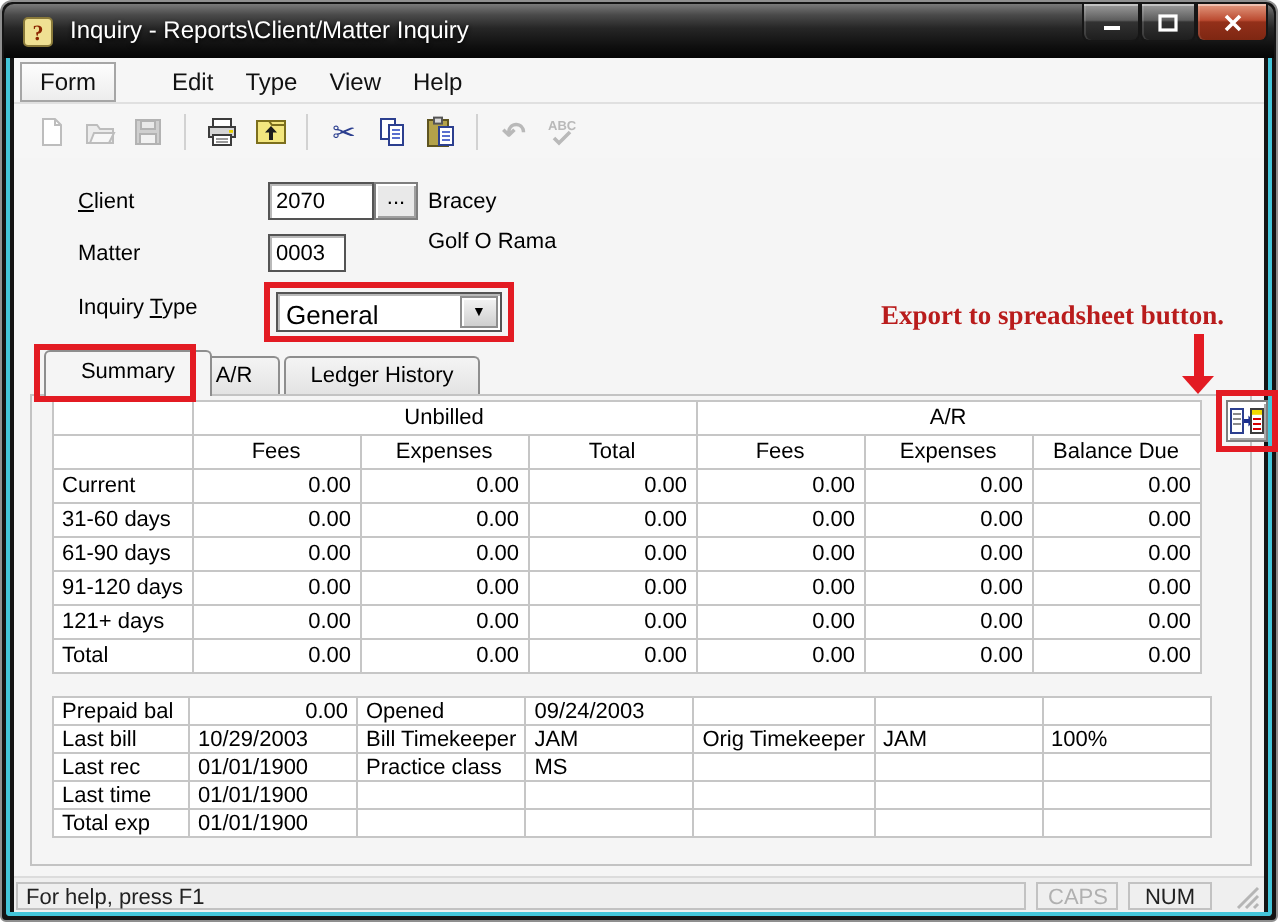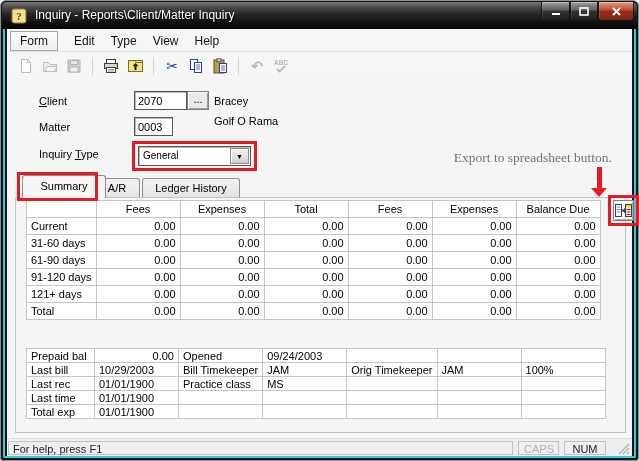--- a/index.html
+++ b/index.html
@@ -14,43 +14,43 @@
   .wbtn{height:19px;border:1px solid #161616;border-top:none;border-radius:0 0 4px 4px;box-sizing:border-box;
     display:flex;align-items:center;justify-content:center;box-shadow:inset 0 1px 0 rgba(255,255,255,.4), inset 1px 0 0 rgba(255,255,255,.12);}
   .wbtn.min,.wbtn.max{width:29px;background:linear-gradient(180deg,#9d9d9d,#5d5d5d 45%,#323232 50%,#1e1e1e);}
   .wbtn.max{width:28px;}
   .wbtn.close{width:36px;background:linear-gradient(180deg,#e39a80,#bb4b31 45%,#93301a 50%,#7e2712);}
   .cyanframe{position:absolute;left:2px;right:2px;top:28px;bottom:2px;border:2px solid #43c5d9;border-top:none;border-radius:0 0 2px 2px;pointer-events:none;}
   .client{position:absolute;left:6px;right:6px;top:28px;bottom:6px;background:#f5f5f5;}
   
   .menubar{position:absolute;left:0;right:0;top:0;height:22px;background:#f6f6f6;border-bottom:1px solid #e0e0e0;display:flex;align-items:center;font-size:12px;color:#111;}
   .menu-item{padding:2px 8px;margin-top:1px;white-space:nowrap;}
-  .menu-item.first{border:1px solid #a6a6a6;background:linear-gradient(#fdfdfd,#ededed);margin-left:3px;margin-right:8px;padding:2px 9px;}
+  .menu-item.first{border:1px solid #a6a6a6;background:linear-gradient(#fdfdfd,#ededed);margin-left:3px;margin-right:20px;padding:2px 9px;}
   
   .toolbar{position:absolute;left:0;right:0;top:23px;height:27px;background:#f6f6f6;display:flex;align-items:center;}
   .tbtn{width:22px;height:22px;margin:0 1px;display:flex;align-items:center;justify-content:center;}
   .tbtn:first-child{margin-left:8px;}
   .tsep{width:1px;height:18px;background:#d2d2d2;margin:0 6px;}
   .glyph{font-size:14px;line-height:14px;}
   .disabled-glyph{color:#b9b9b9;}
   
   .flabel{position:absolute;font-size:11px;color:#000;}
   .flabel u{text-decoration:underline;}
   .fvalue{position:absolute;font-size:11px;color:#000;}
   .tinput{position:absolute;box-sizing:border-box;border:1px solid #545454;background:#fff;font-family:"Liberation Sans",sans-serif;
     font-size:11px;padding:0 3px;box-shadow:inset 1px 1px 0 #b9b9b9;}
   .dotsbtn{position:absolute;box-sizing:border-box;width:22px;height:19px;background:#e9e9e9;border:1px solid #7e7e7e;
     box-shadow:inset 1px 1px 0 #ffffff, inset -1px -1px 0 #9f9f9f;font-size:11px;line-height:14px;text-align:center;}
   .combo{position:absolute;box-sizing:border-box;border:1px solid #545454;background:#fff;box-shadow:inset 1px 1px 0 #b9b9b9;display:flex;}
-  .combo-text{flex:1;font-size:10px;padding:3px 0 0 4px;}
+  .combo-text{flex:1;font-size:13px;padding:3px 0 0 4px;}
   .combo-arrow{width:17px;margin:1px;background:linear-gradient(#f4f4f4,#cfcfcf);border:1px solid #8e8e8e;
     box-shadow:inset 1px 1px 0 #fff;display:flex;align-items:center;justify-content:center;font-size:7px;color:#000;}
   
   .redbox{position:absolute;border:3px solid #e31b23;box-sizing:border-box;pointer-events:none;z-index:30;}
-  .annot-text{position:absolute;font-family:"Liberation Serif",serif;font-weight:normal;font-size:13.5px;color:#737373;white-space:nowrap;}
+  .annot-text{position:absolute;font-family:"Liberation Serif",serif;font-weight:bold;font-size:13.5px;color:#b91c1c;white-space:nowrap;}
   .arrow-shaft{position:absolute;width:5px;background:#e31b23;z-index:30;}
   .arrow-head{position:absolute;width:0;height:0;border-left:8px solid transparent;border-right:8px solid transparent;border-top:9px solid #e31b23;z-index:30;}
   
   .tab{position:absolute;box-sizing:border-box;border:1px solid #8e8e8e;border-bottom:none;border-radius:3px 3px 0 0;
     font-size:11px;text-align:center;background:linear-gradient(#fff,#ececec);}
   .tab.active{z-index:5;background:#f5f5f5;padding-top:4px;}
   .tab.inactive{background:linear-gradient(#f4f4f4,#e2e2e2);padding-top:3px;z-index:1;}
   .tabpane{position:absolute;box-sizing:border-box;border:1px solid #c3c3c3;background:#f5f5f5;z-index:2;}
   
   table.grid{border-collapse:collapse;table-layout:fixed;background:#fff;font-size:11px;position:absolute;z-index:3;}
@@ -215,20 +215,25 @@
         <colgroup>
             <col style="width:68px">
             <col style="width:84px">
             <col style="width:84px">
             <col style="width:84px">
             <col style="width:84px">
             <col style="width:84px">
             <col style="width:84px">
           </colgroup>
         <tbody>
+            <tr>
+              <td class="c"></td>
+              <td class="c" colspan="3">Unbilled</td>
+              <td class="c" colspan="3">A/R</td>
+            </tr>
             <tr>
               <td class="c"></td>
               <td class="c">Fees</td>
               <td class="c">Expenses</td>
               <td class="c">Total</td>
               <td class="c">Fees</td>
               <td class="c">Expenses</td>
               <td class="c">Balance Due</td>
             </tr>
             <tr>

